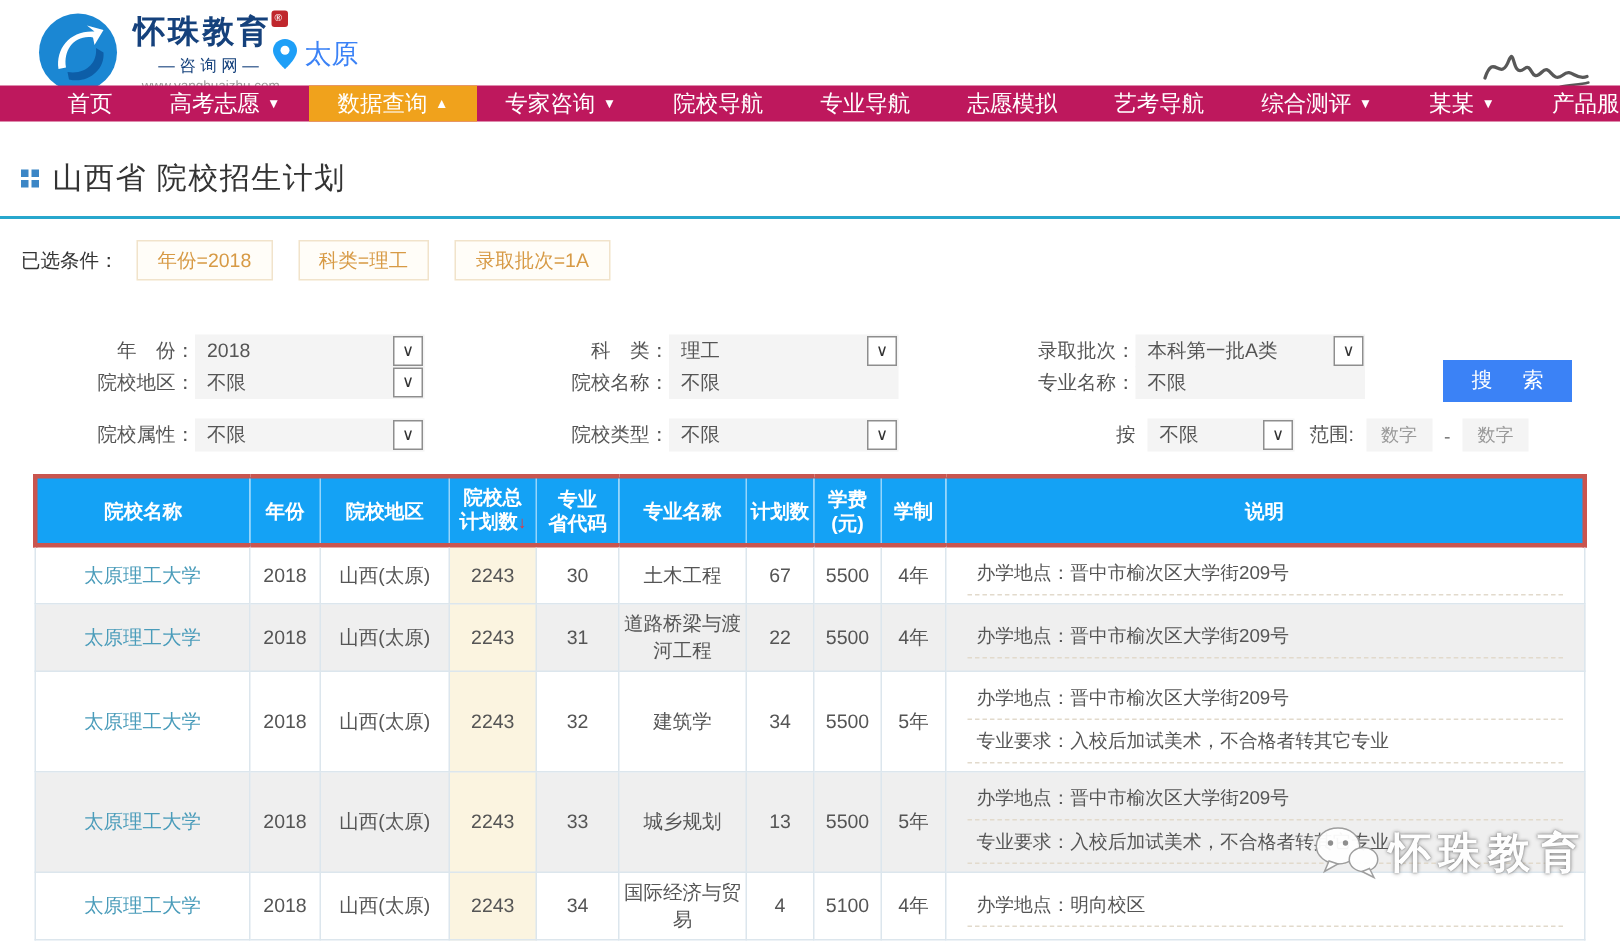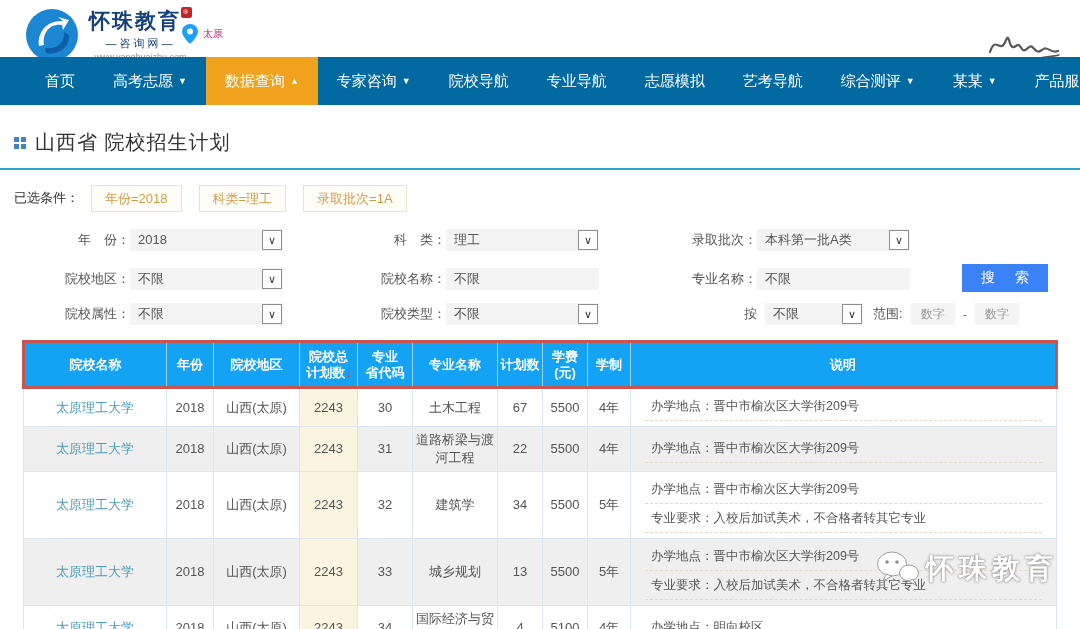--- a/index.html
+++ b/index.html
@@ -10,49 +10,49 @@
   
   .top { position:relative; height:57px; background:#fff;border-radius:24px; }
   .logo-wrap { position:absolute; left:25px; top:7px; display:flex; align-items:center; }
   .logo-circle { width:54px; height:54px; }
   .logo-text { margin-left:10px; text-align:center; }
   .logo-title { font-size:21px; font-weight:bold; color:#15417c; letter-spacing:2px; font-family:"Liberation Serif","DejaVu Serif",serif; position:relative; }
   .logo-seal { display:inline-block; width:11px; height:11px; background:#c0272d; color:#fff; font-size:7px; line-height:11px; vertical-align:top; text-align:center; border-radius:2px; }
   .logo-sub { font-size:11px; color:#15417c; letter-spacing:3px; margin-top:1px; }
   .logo-url { font-size:9px; color:#999; margin-top:1px; letter-spacing:0; }
   .loc { position:absolute; left:182px; top:24px; display:flex; align-items:center; gap:5px; }
-  .loc-txt { font-size:10px; color:#be185d;font-family:Liberation Mono, monospace; }
+  .loc-txt { font-size:18px; color:#3b82f6;font-family:Liberation Mono, monospace; }
   .slogan { position:absolute; right:110px; top:22px; font-size:17px; font-weight:bold; white-space:nowrap; }
   .slogan span.seg { margin:0 2px; }
   .slogan span.dot { color:#222; font-size:13px; margin:0 4px; }
   .signature { position:absolute; right:18px; top:26px; opacity:.85; }
 
   
-  .nav { position:relative; height:48px; background:#0369a1; display:flex; align-items:stretch; padding-left:26px; z-index:5; }
+  .nav { position:relative; height:24px; background:#be185d; display:flex; align-items:stretch; padding-left:26px; z-index:5; }
   .nav-item { display:flex; align-items:center; padding:0 19px; color:#fff; font-size:15px; cursor:pointer; white-space:nowrap; }
   .nav-item .caret { font-size:9px; margin-left:5px; }
   .nav-item.active { background:#f0a21c; }
   .nav-item.push { margin-left:auto; }
 
   
   .crumb-row { display:flex; align-items:center; margin:24px 0 0 14px; }
   .grid-icon { display:inline-grid; grid-template-columns:5px 5px; grid-template-rows:5px 5px; gap:2px; margin-right:9px; }
   .grid-icon i { background:#3b86c6; }
   .crumb-txt { font-size:20px; color:#333; letter-spacing:1px; }
   .divider { height:2px; background:#28a7cd; margin-top:12px; }
 
   
   .filter-row { display:flex; align-items:center; margin:14px 0 0 14px; height:28px; }
   .filter-label { font-size:13px; color:#333; margin-right:12px; }
   .tag { font-size:13px; color:#d79a45; background:#fffdf8; border:1px solid #f1e3cb; padding:5px 13px; margin-right:17px; white-space:nowrap; }
 
   
   .form { position:relative; margin-top:14px; height:102px; }
   .f-row { position:absolute; left:0; width:100%; height:24px; display:flex; align-items:center; }
-  .f-row.r1 { top:2px; } .f-row.r2 { top:41px; } .f-row.r3 { top:76px; }
+  .f-row.r1 { top:20px; } .f-row.r2 { top:41px; } .f-row.r3 { top:76px; }
   .f-label { font-size:13px; color:#555; text-align:right; white-space:nowrap; }
   .lab1 { width:130px; } .lab2 { width:163px; } .lab3 { width:158px; }
   .ctl { position:relative; width:153px; height:22px; background:#f4f4f4; font-size:13px; color:#555; line-height:22px; padding-left:8px; }
   .ctl .arrow { position:absolute; right:1px; top:1px; width:20px; height:20px; background:#fff; border:1px solid #8e8e8e; text-align:center; line-height:18px; font-size:11px; color:#333; }
   .ctl.plain { background:#f4f4f4; } 
   .sort-lab { font-size:13px; color:#555; margin-left:0; }
   .ctl.small { width:98px; margin-left:8px; }
   .range-lab { font-size:13px; color:#555; margin-left:10px; }
   .num { width:44px; height:22px; background:#f4f4f4; border:0; font-size:12px; color:#555; text-align:center; margin-left:8px; font-family:inherit; }
   .num::placeholder { color:#999; }

